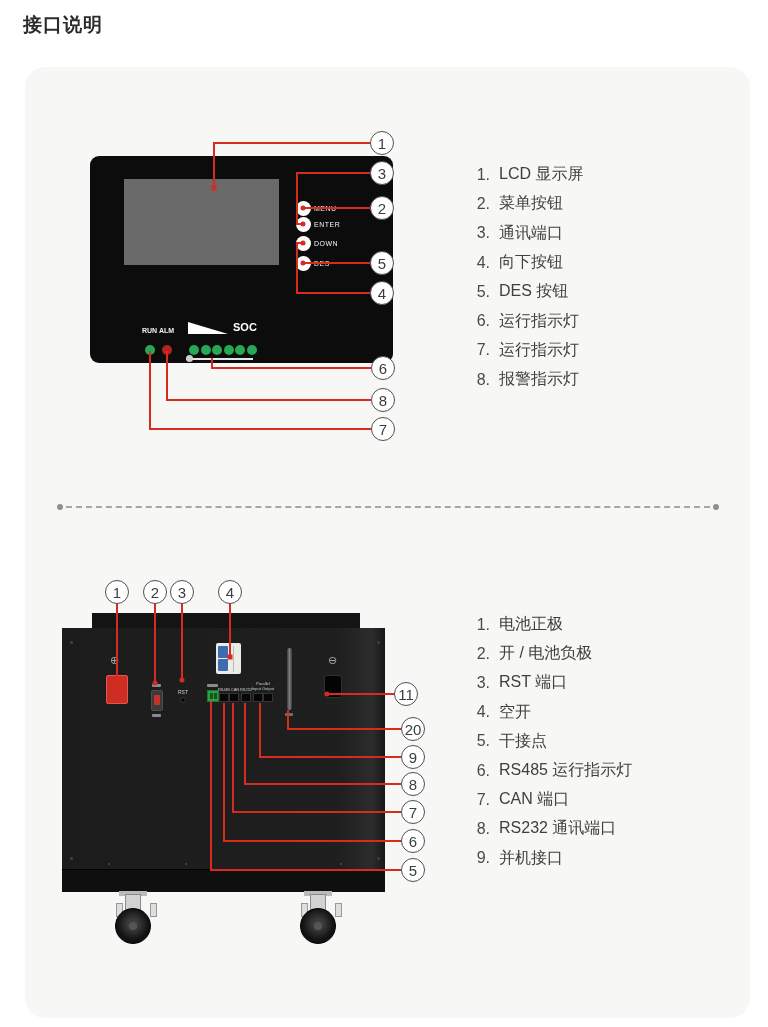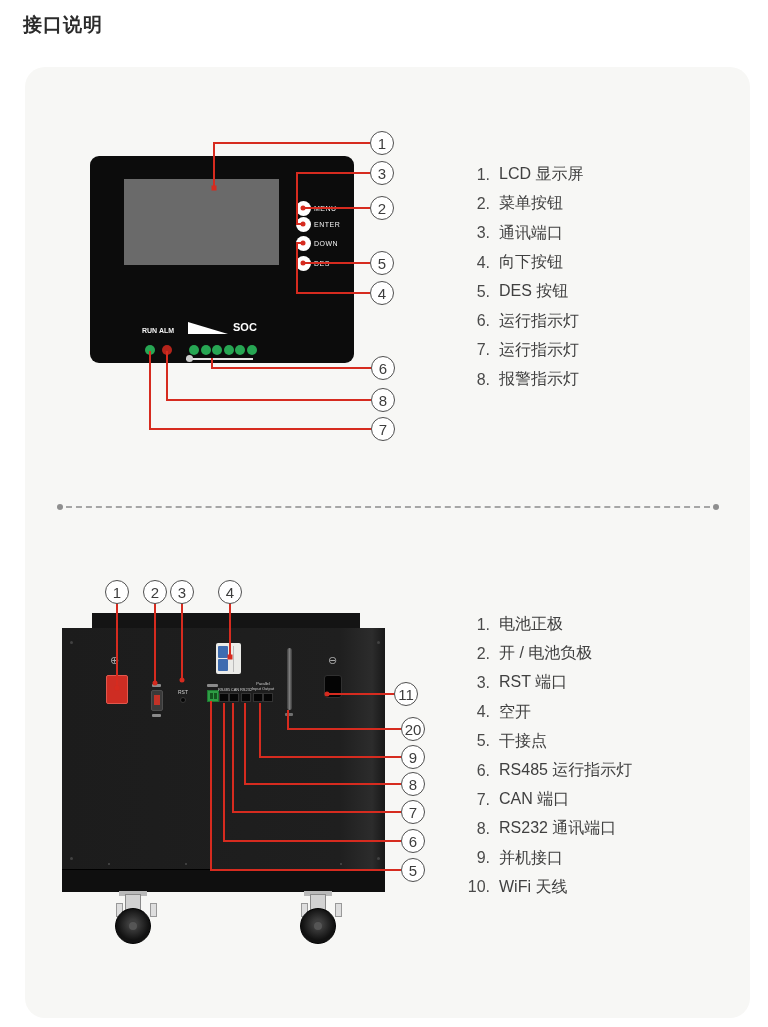--- a/index.html
+++ b/index.html
@@ -17,21 +17,21 @@
     background:#ffffff;display:flex;align-items:center;justify-content:center;
     font-size:15px;color:#3d3d3d;box-sizing:border-box;z-index:6;
   }
 
   
   .legend{position:absolute;left:462px;z-index:5;}
   .legend-item{display:flex;align-items:center;height:29.3px;font-size:16px;color:#404040;}
   .legend-item .num{width:28px;text-align:right;margin-right:9px;color:#4a4a4a;flex:none;}
 
   
-  .device1{left:90px;top:156px;width:264px;height:207px;background:#0c0c0c;border-radius:9px;z-index:2;}
+  .device1{left:90px;top:156px;width:303px;height:207px;background:#0c0c0c;border-radius:9px;z-index:2;}
   .lcd{left:34px;top:23px;width:155px;height:86px;background:#6a6a6a;}
   .fp-btn{position:absolute;width:15px;height:15px;border-radius:50%;background:#ffffff;}
   .fp-btn-label{position:absolute;font-size:7px;color:#f2f2f2;letter-spacing:.5px;}
   .mini-label{position:absolute;font-size:7px;font-weight:bold;color:#f2f2f2;}
   .led{position:absolute;width:10px;height:10px;border-radius:50%;}
   .led-green{background:#27a653;}
   .led-red{background:#b5241b;}
   .soc-wedge{left:98px;top:166px;width:40px;height:12px;background:#ffffff;
     clip-path:polygon(0 0,0 100%,100% 100%);}
   .soc-text{left:143px;top:165px;font-size:11px;font-weight:bold;color:#ffffff;}
@@ -275,24 +275,20 @@
         <span>CAN 端口</span>
       </div>
     <div class="legend-item" style="height:29.2px;">
         <span class="num">8.</span>
         <span>RS232 通讯端口</span>
       </div>
     <div class="legend-item" style="height:29.2px;">
         <span class="num">9.</span>
         <span>并机接口</span>
       </div>
-    <div class="legend-item" style="height:29.2px;">
-        <span class="num">10.</span>
-        <span>WiFi 天线</span>
-      </div>
   </div>
 
   <svg class="overlay" width="768" height="1027" viewBox="0 0 768 1027">
     <g stroke="#d62b1f" stroke-width="2" fill="none">
 
       <polyline points="214,190 214,143 370,143"></polyline>
       <polyline points="303,224 297,224 297,173 370,173"></polyline>
       <polyline points="303,208 370,208"></polyline>
       <polyline points="303,263 370,263"></polyline>
       <polyline points="303,243 297,243 297,293 370,293"></polyline>

